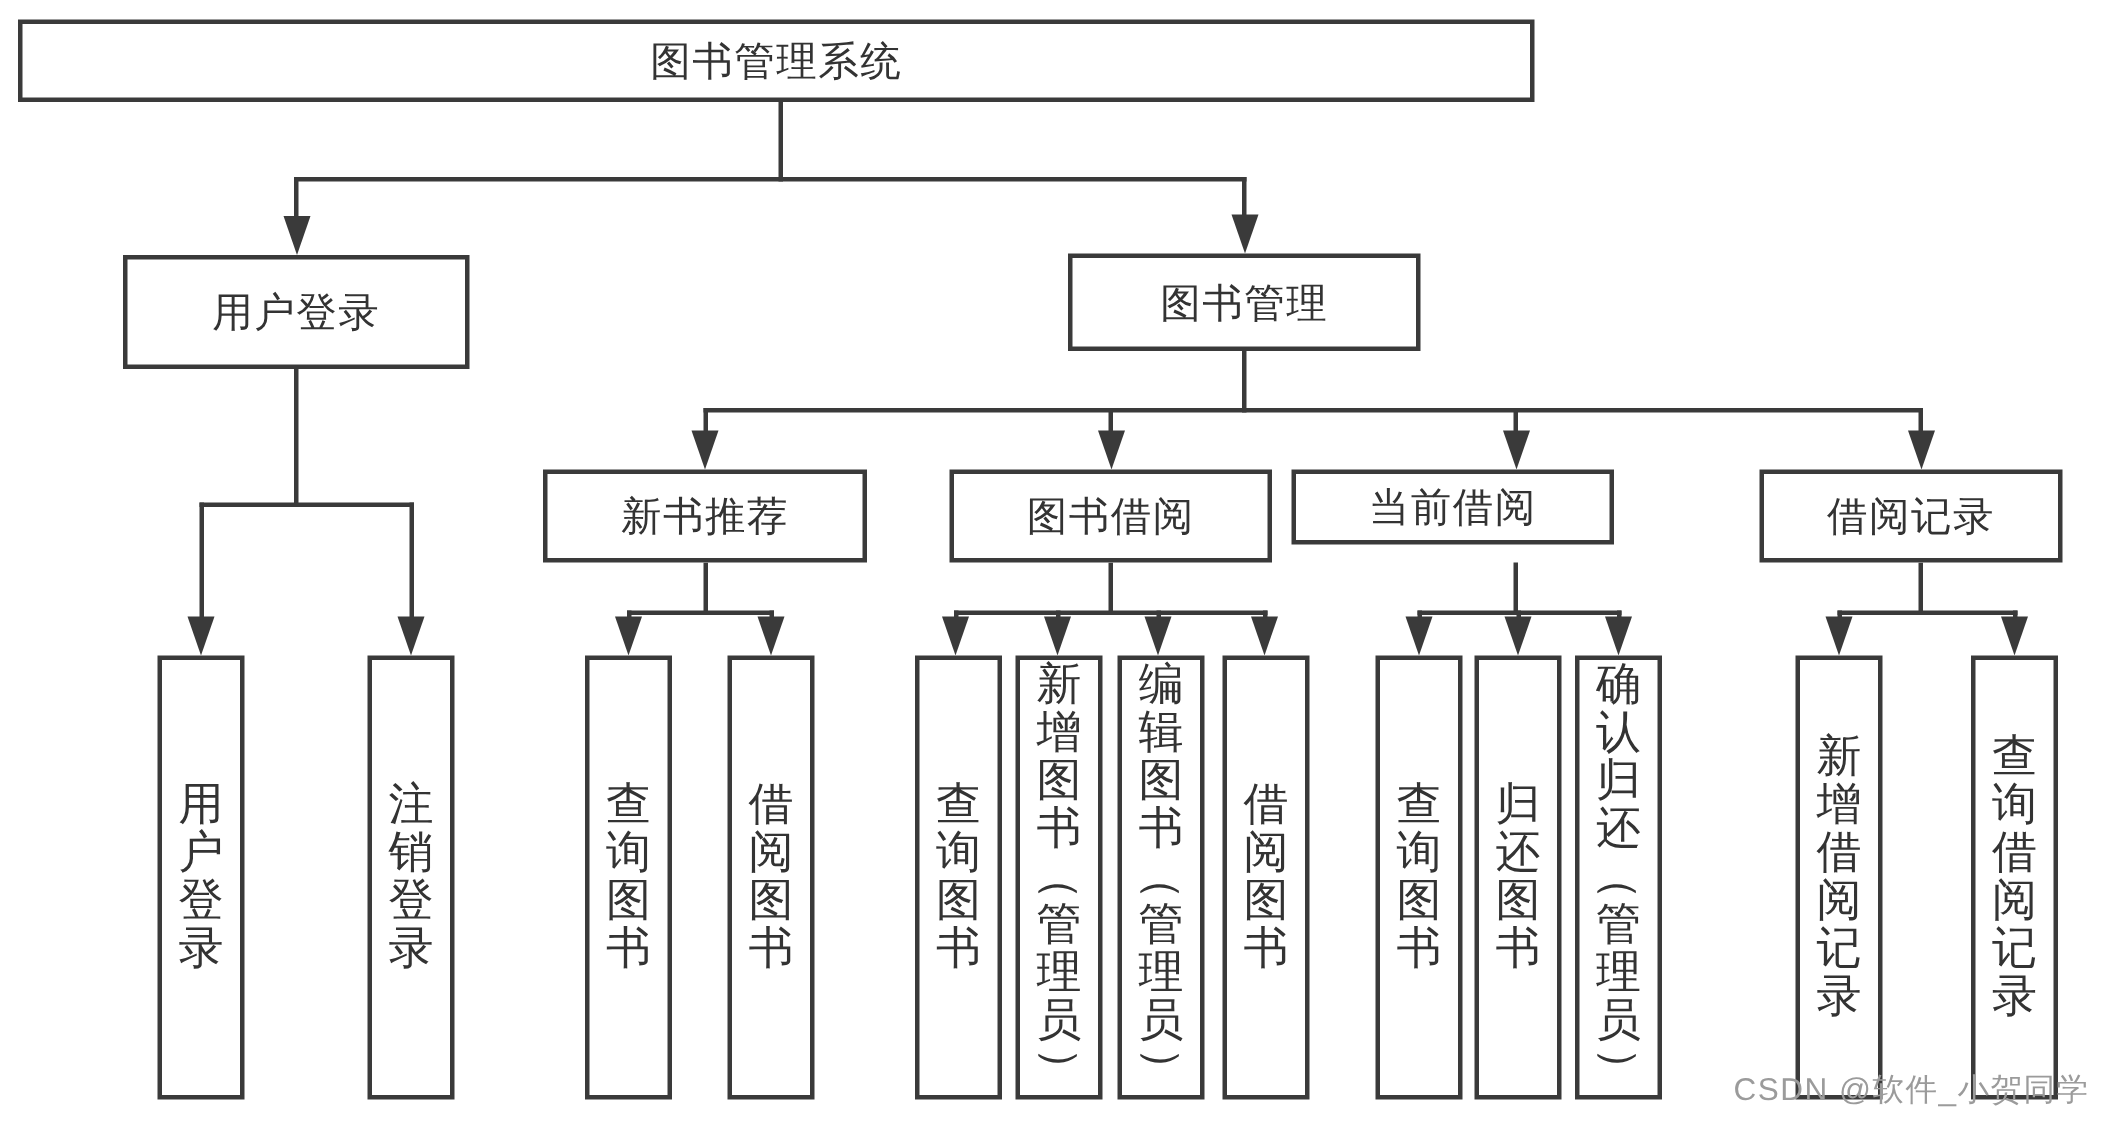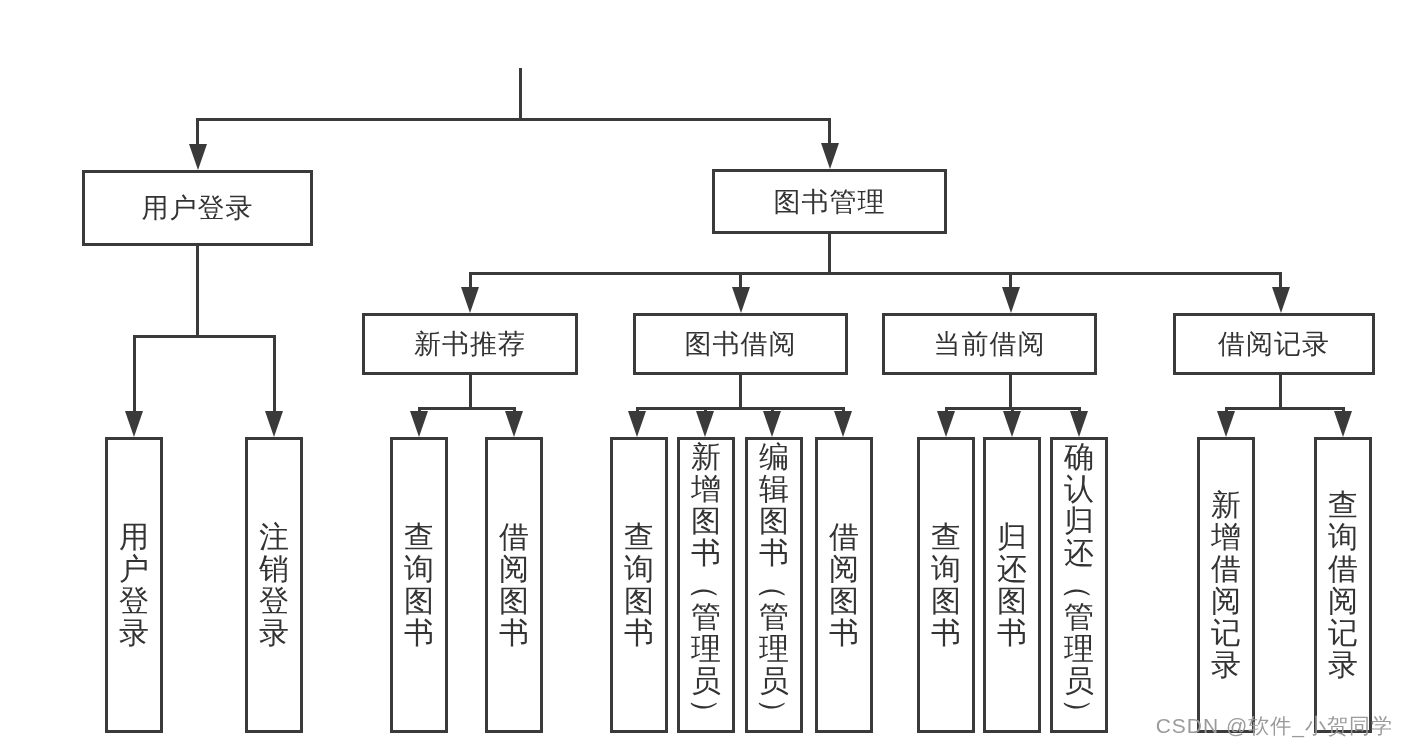--- a/index.html
+++ b/index.html
@@ -116,35 +116,38 @@
       <div class="vline" style="left: 1077.5px; top: 407px; height: 12px;"></div>
       <div class="arrow" style="left: 1070px; top: 411px;"></div>
       <div class="vline" style="left: 1279px; top: 375px; height: 35px;"></div>
       <div class="hline" style="left: 1224.5px; top: 407px; width: 120px;"></div>
       <div class="vline" style="left: 1224.5px; top: 407px; height: 12px;"></div>
       <div class="arrow" style="left: 1217px; top: 411px;"></div>
       <div class="vline" style="left: 1341.5px; top: 407px; height: 12px;"></div>
       <div class="arrow" style="left: 1334px; top: 411px;"></div>
     </div>
 
+  <div class="hbox" style="left:12px;top:13px;width:1011px;height:55px">
+    <span>图书管理系统</span>
+  </div>
 
   <div class="hbox" style="left:82px;top:170px;width:231px;height:76px">
     <span>用户登录</span>
   </div>
   <div class="hbox" style="left:712px;top:169px;width:235px;height:65px">
     <span>图书管理</span>
   </div>
 
   <div class="hbox" style="left:362px;top:313px;width:216px;height:62px">
     <span>新书推荐</span>
   </div>
   <div class="hbox" style="left:633px;top:313px;width:215px;height:62px">
     <span>图书借阅</span>
   </div>
-  <div class="hbox" style="left:882px;top:313px;width:215px;height:62px">
+  <div class="hbox" style="left:861px;top:313px;width:215px;height:50px">
     <span>当前借阅</span>
   </div>
   <div class="hbox" style="left:1173px;top:313px;width:202px;height:62px">
     <span>借阅记录</span>
   </div>
 
   <div class="vbox" style="left:105px">
     <span class="vtext">
         <i>用</i>
         <i>户</i>

